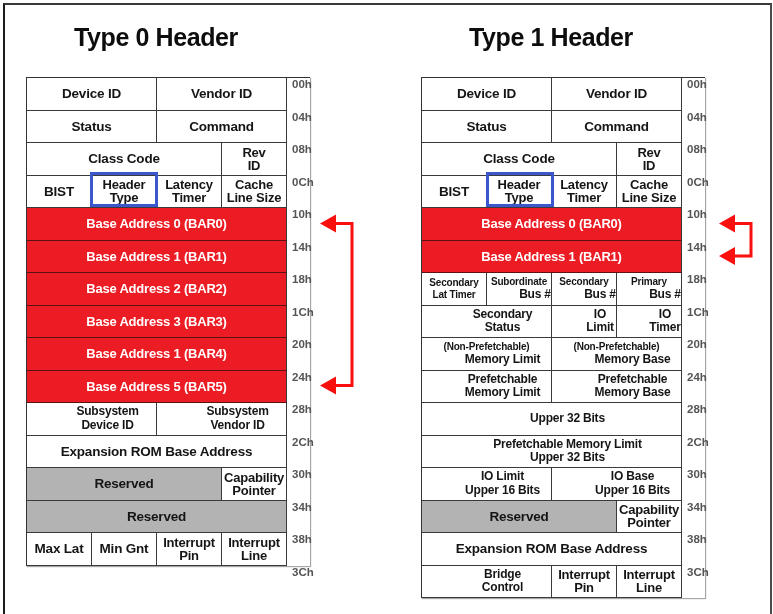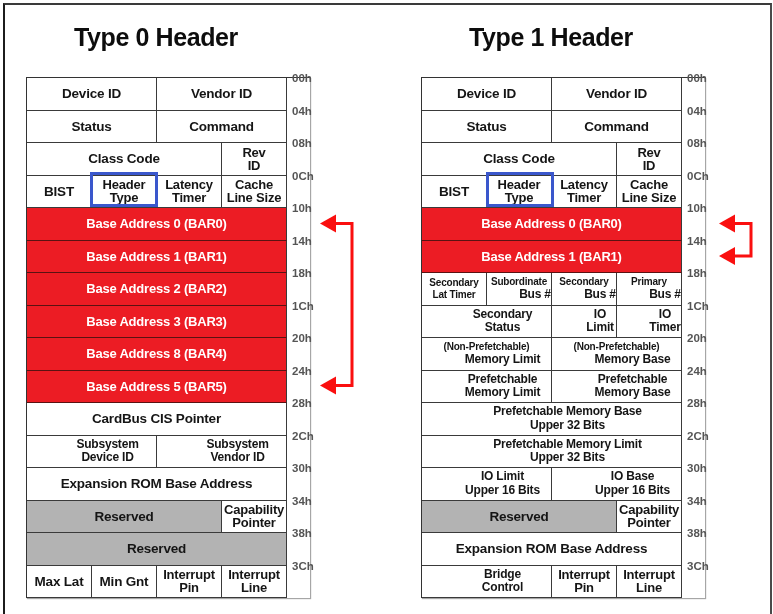--- a/index.html
+++ b/index.html
@@ -20,21 +20,21 @@
           text-align:center; white-space:nowrap; overflow:hidden; color:#151515;
           font:bold 13.5px/15px "Liberation Sans", sans-serif; letter-spacing:-0.2px; }
   .s1 { grid-column:span 1;text-align:right; } .s2 { grid-column:span 2; } .s3 { grid-column:span 3; } .s4 { grid-column:span 4; }
   .red { background:#ec1c24; color:#ffffff; font-size:13px; border-bottom-color:#5a1212; border-right-color:#3a3a3a;text-align:right; }
   .gray { background:#b3b3b3; }
   .two .ln { display:block; font-size:13px; line-height:13px; }
   .two .ln.lg { font-size:12px; line-height:13.5px;padding-left:32px; }
   .two .ln.xs { font-size:10px; line-height:11.5px; letter-spacing:-0.2px; }
   .hl { position:absolute; top:95px; width:68px; height:35px; box-sizing:border-box;
         border:3px solid #3a57cc; pointer-events:none; }
-  .offs { position:absolute; top:62px; width:40px; }
+  .offs { position:absolute; top:68px; width:40px; }
   .off { height:32.5px; line-height:32.5px; font:bold 11.5px/32.5px "Liberation Sans", sans-serif; color:#555; }
   svg.arrows { position:absolute; left:0; top:0; }
   .wm { position:absolute; left:681px; top:622px; font:12px/14px "DejaVu Sans", sans-serif; color:#9a9a9a; }
 </style>
 </head>
 <body>
 
 <div class="frame"></div>
 
 <div class="title" style="left:26px;">Type 0 Header</div>
@@ -93,29 +93,26 @@
     <div class="cell s4 red">
         <span>Base Address 1 (BAR1)</span>
       </div>
     <div class="cell s4 red">
         <span>Base Address 2 (BAR2)</span>
       </div>
     <div class="cell s4 red">
         <span>Base Address 3 (BAR3)</span>
       </div>
     <div class="cell s4 red">
-        <span>Base Address 8 (BAR4)</span>
+        <span>Base Address 1 (BAR4)</span>
       </div>
     <div class="cell s4 red">
         <span>Base Address 5 (BAR5)</span>
       </div>
 
-    <div class="cell s4">
-        <span>CardBus CIS Pointer</span>
-      </div>
 
     <div class="cell s2 two">
         <span class="ln lg">Subsystem</span>
         <span class="ln lg">Device ID</span>
       </div>
     <div class="cell s2 two">
         <span class="ln lg">Subsystem</span>
         <span class="ln lg">Vendor ID</span>
       </div>
 
@@ -271,21 +268,20 @@
     <div class="cell s2 two">
         <span class="ln lg">Prefetchable</span>
         <span class="ln lg">Memory Limit</span>
       </div>
     <div class="cell s2 two">
         <span class="ln lg">Prefetchable</span>
         <span class="ln lg">Memory Base</span>
       </div>
 
     <div class="cell s4 two">
-        <span class="ln lg">Prefetchable Memory Base</span>
         <span class="ln lg">Upper 32 Bits</span>
       </div>
 
     <div class="cell s4 two">
         <span class="ln lg">Prefetchable Memory Limit</span>
         <span class="ln lg">Upper 32 Bits</span>
       </div>
 
     <div class="cell s2 two">
         <span class="ln lg">IO Limit</span>

